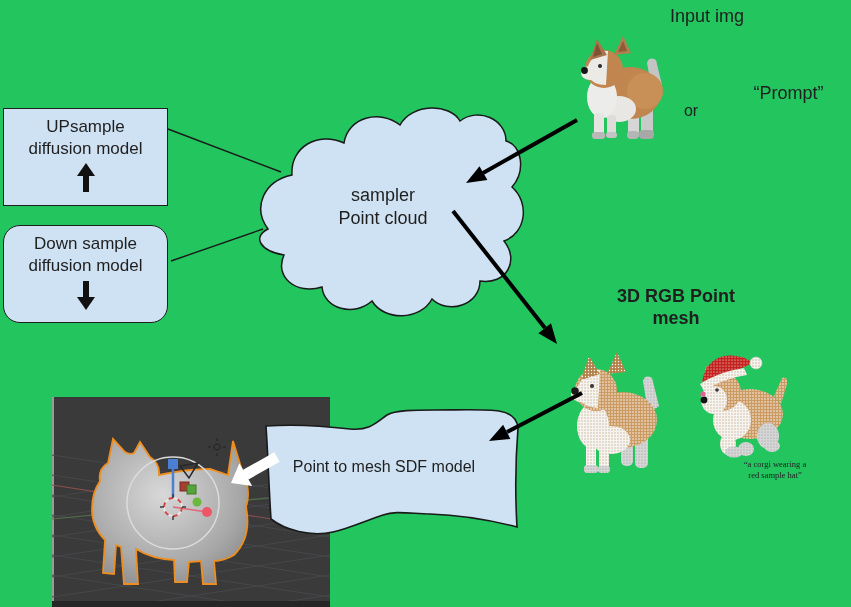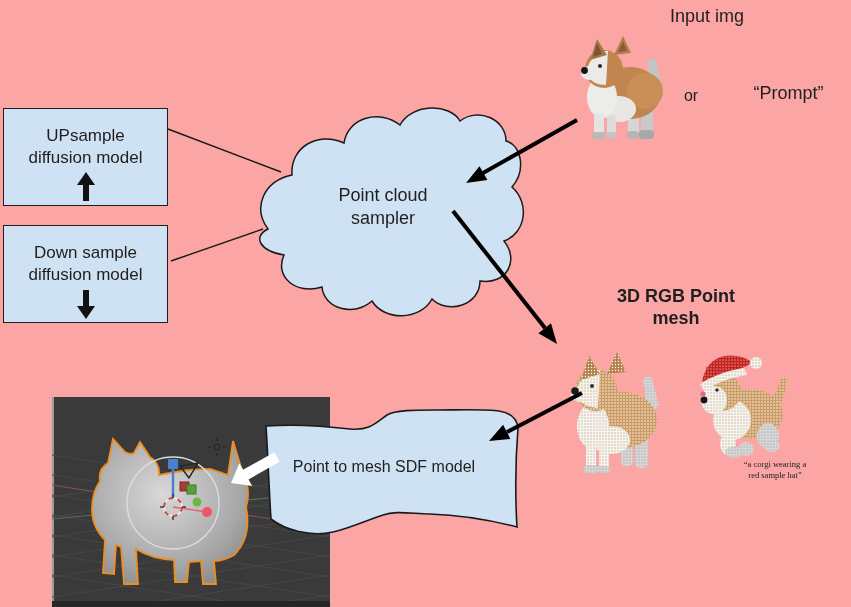--- a/index.html
+++ b/index.html
@@ -1,28 +1,28 @@
 <!DOCTYPE html>
 <html><head>
 <meta charset="utf-8">
 <style>
   html,body{margin:0;padding:0;background:#fff;}
-  #canvas{position:relative;width:851px;height:607px;background:#fca5a5;overflow:hidden;
+  #canvas{position:relative;width:851px;height:607px;background:#22c55e;overflow:hidden;
           font-family:"Liberation Sans",sans-serif;color:#1f1f1f;}
   .abs{position:absolute;}
   .lbl{text-align:center;white-space:nowrap;}
   .node-box{background:#cfe2f3;border:1.6px solid #1f1f1f;display:flex;flex-direction:column;
-            align-items:center;padding-top:16px;box-sizing:border-box;font-size:17px;line-height:22px;}
+            align-items:center;padding-top:7px;box-sizing:border-box;font-size:17px;line-height:22px;}
   .node-box .arrow-icon{margin-top:3px;}
   .two-line div{white-space:nowrap;}
   #input-label{left:637px;top:6px;width:140px;font-size:18px;}
-  #or-label{left:674px;top:87px;width:34px;font-size:16px;}
+  #or-label{left:674px;top:102px;width:34px;font-size:16px;}
   #prompt-label{left:736px;top:83px;width:105px;font-size:18px;}
   #box-up{left:3px;top:108px;width:165px;height:98px;}
-  #box-down{left:3px;top:225px;width:165px;height:98px;}
+  #box-down{left:3px;top:225px;width:165px;height:98px;border-radius:17px;}
   #cloud-svg{left:250px;top:93px;}
   #cloud-label{left:244px;top:184px;width:278px;font-size:18px;line-height:23px;}
   #rgb-label{left:596px;top:285px;width:160px;font-size:18px;line-height:22px;font-weight:bold;}
   #caption{left:720px;top:459px;width:110px;font-family:"Liberation Serif",serif;
            font-size:8.5px;line-height:11px;color:#222;text-align:center;}
   #blender-svg{left:52px;top:397px;}
   #scroll-svg{left:255px;top:398px;}
   #scroll-label{left:259px;top:458px;width:250px;font-size:16px;}
   #input-corgi{left:573px;top:33px;}
   #pc-corgi-1{left:563px;top:348px;}
@@ -126,22 +126,22 @@
              C 272 52, 276 78, 262 94
              C 280 110, 276 140, 254 148
              C 270 168, 256 192, 230 188
              C 230 212, 198 222, 182 206
              C 170 228, 134 228, 122 208
              C 104 224, 74 216, 72 194
              C 46 202, 24 184, 34 162
              C 10 158, 2 144, 18 136 Z" fill="#cfe2f3" stroke="#1a1a1a" stroke-width="1.5"></path>
   </svg>
   <div class="abs lbl two-line" id="cloud-label">
+    <div>sampler</div>
     <div>Point cloud</div>
-    <div>sampler</div>
   </div>
 
   <div class="abs lbl two-line" id="rgb-label">
     <div>3D RGB Point</div>
     <div>mesh</div>
   </div>
 
   <svg class="abs" id="pc-corgi-1" width="105" height="135" viewBox="0 0 105 135">
     <path d="M 84 58 L 80 33 Q 82 26 89 30 L 96 58 Q 90 64 84 58 Z" fill="url(#stipGray)"></path>
     <rect x="72" y="84" width="13" height="36" rx="5" fill="url(#stipGray)"></rect>

